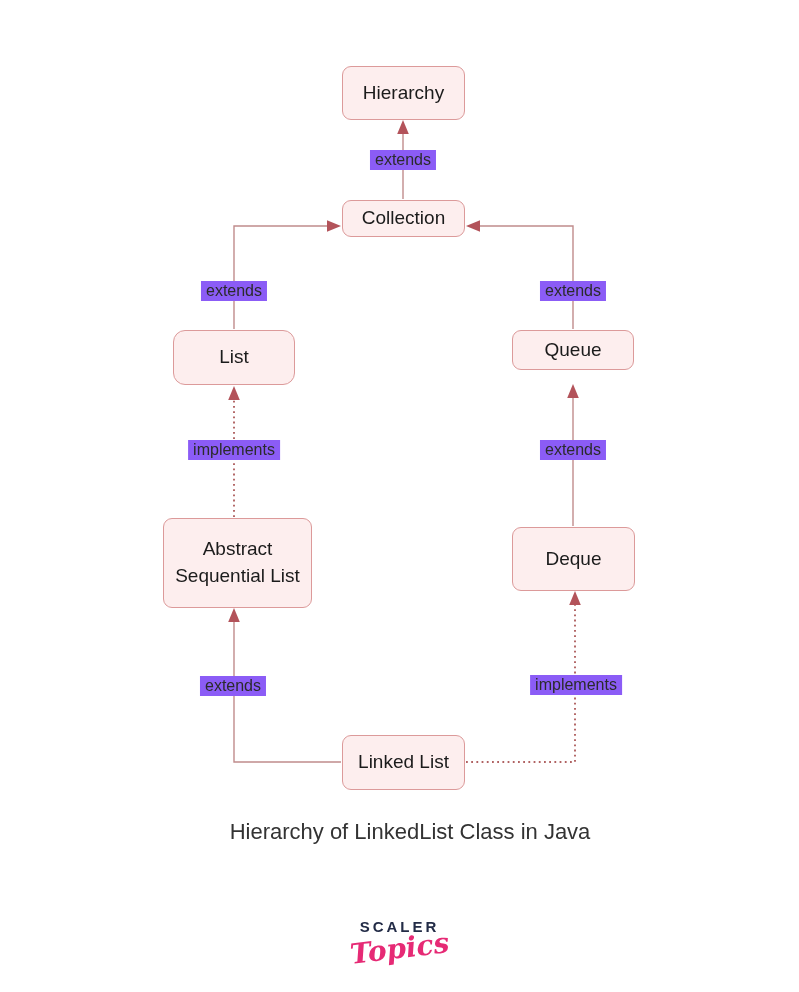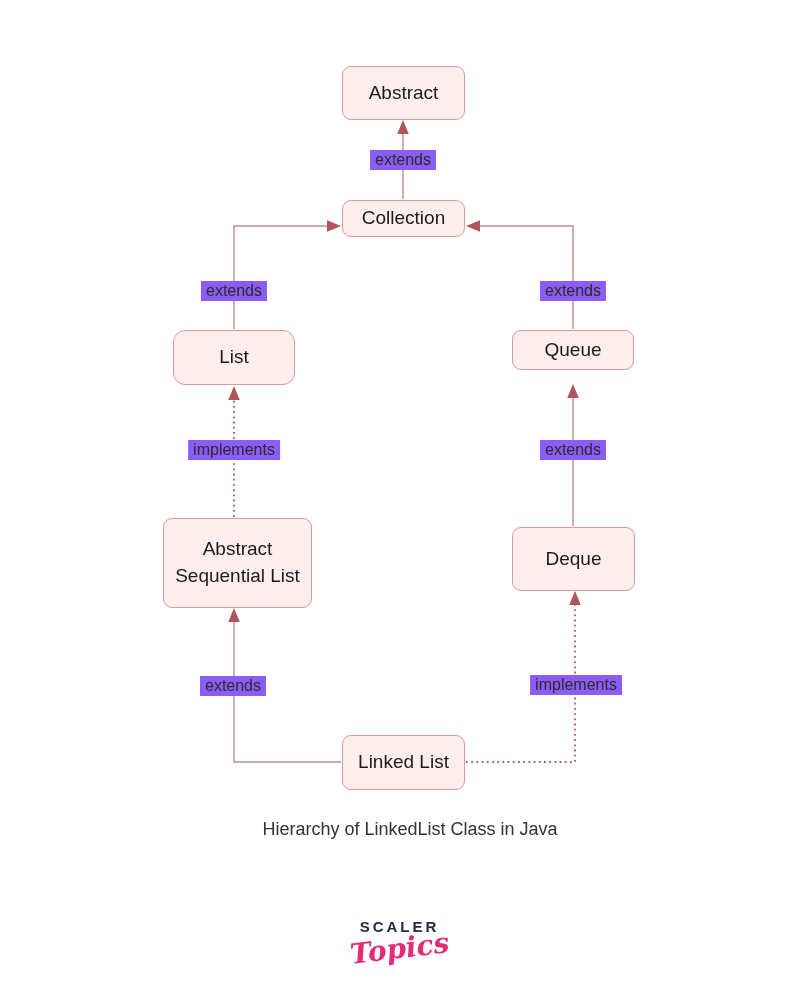--- a/index.html
+++ b/index.html
@@ -29,21 +29,21 @@
     text-align:center;font-size:19px;color:var(--text-dark);
     line-height:1.42;padding:4px 6px;
   }
   .edge-label{
     position:absolute;transform:translate(-50%,-50%);
     background:#8b5cf6;padding:1px 5px;
     font-size:16px;color:var(--label-color);white-space:nowrap;
   }
   .caption{
     position:absolute;left:0;right:0;top:819px;
-    text-align:center;font-size:18px;color:#333333;padding-left:21px;
+    text-align:center;font-size:22px;color:#333333;padding-left:21px;
   }
   .logo{position:absolute;left:0;right:0;top:918px;text-align:center;}
   .logo-brand{
     display:block;font-size:15px;font-weight:700;
     letter-spacing:3px;color:var(--brand-navy);
   }
   .logo-product{
     display:inline-block;margin-top:-3px;
     font-family:"DejaVu Serif", serif;font-style:italic;font-weight:600;
     font-size:28px;color:var(--brand-pink);
@@ -86,21 +86,21 @@
       <polyline class="edge-line" points="341,762 234,762 234,621"></polyline>
       <polygon class="edge-head" points="234,608 228.2,622 239.8,622"></polygon>
     </g>
 
     <g>
       <polyline class="edge-line dotted" points="466,762 575,762 575,604"></polyline>
       <polygon class="edge-head" points="575,591 569.2,605 580.8,605"></polygon>
     </g>
   </svg>
 
-  <div class="node" style="left:342px;top:66px;width:123px;height:54px;">Abstract</div>
+  <div class="node" style="left:342px;top:66px;width:123px;height:54px;">Hierarchy</div>
 
   <div class="node" style="left:342px;top:200px;width:123px;height:37px;">Collection</div>
 
   <div class="node" style="left:173px;top:330px;width:122px;height:55px;border-radius:12px;">List</div>
 
   <div class="node" style="left:512px;top:330px;width:122px;height:40px;">Queue</div>
 
   <div class="node" style="left:163px;top:518px;width:149px;height:90px;">Abstract Sequential List</div>
 
   <div class="node" style="left:512px;top:527px;width:123px;height:64px;">Deque</div>

